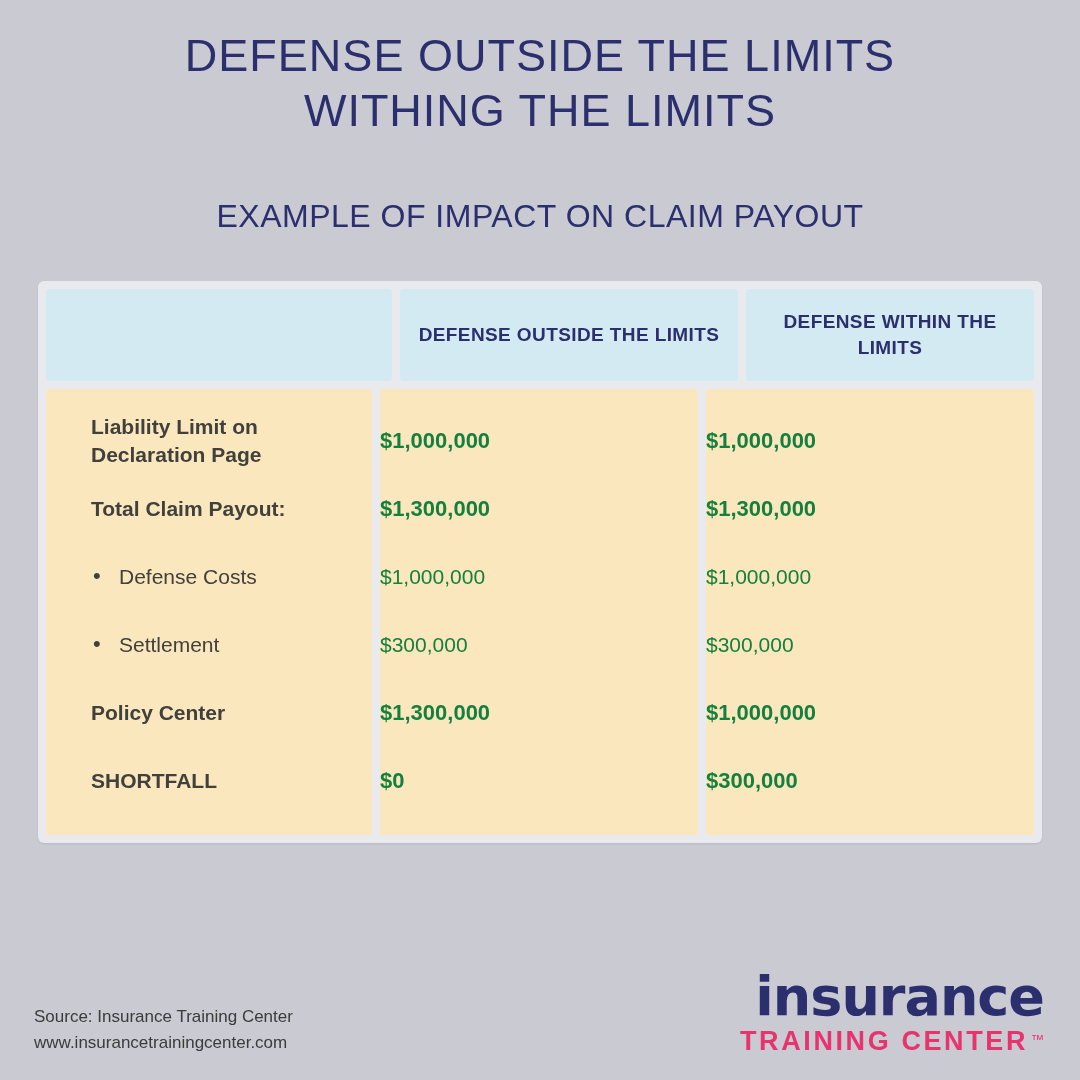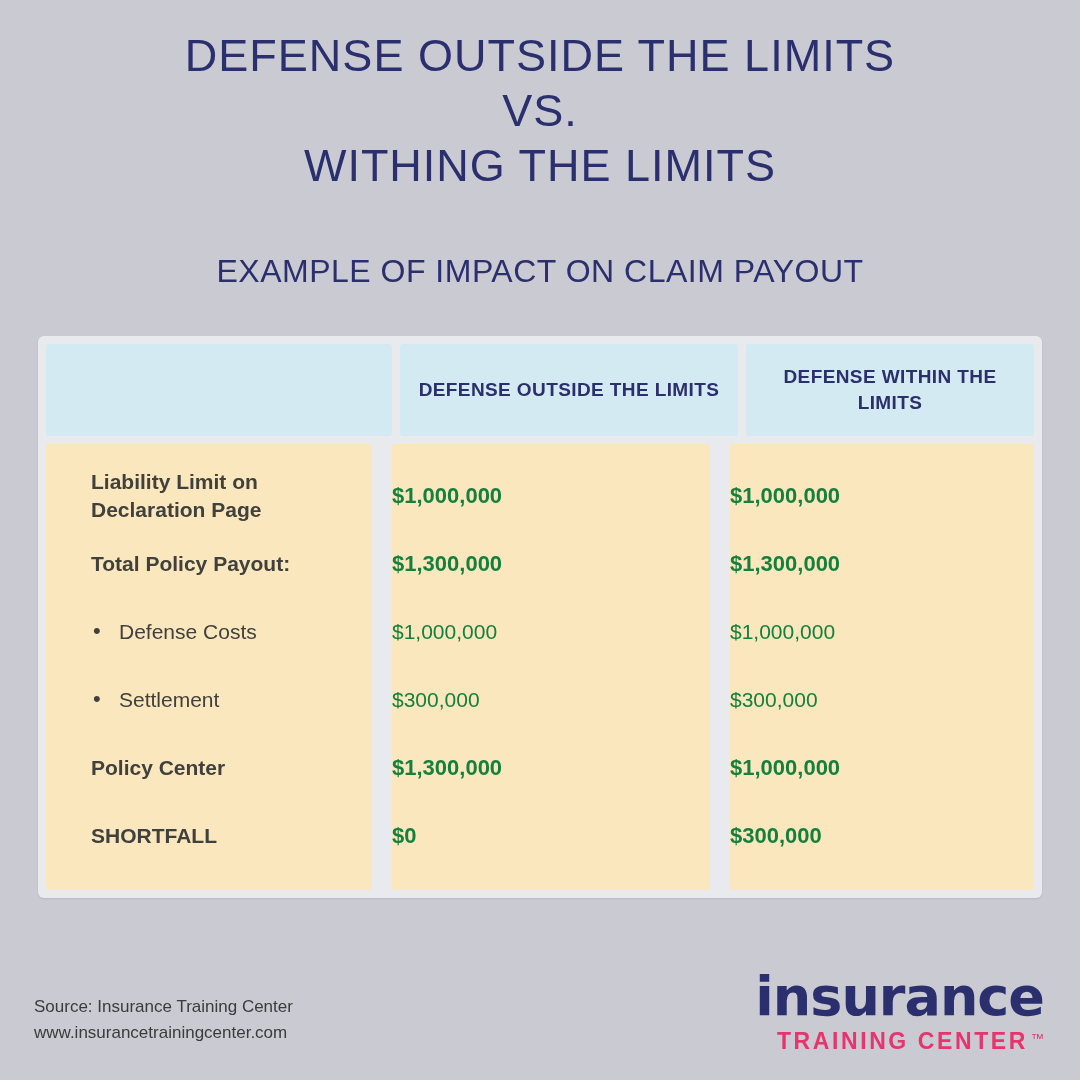--- a/index.html
+++ b/index.html
@@ -69,21 +69,21 @@
     justify-content: center;
     line-height: 26px;
     min-height: 36px;
   }
   .head-cell.c0 { flex: 0 0 326px; }
   .head-cell.c1 { flex: 0 0 318px; }
   .head-cell.c2 { flex: 1 1 auto; }
 
   .body-block {
     display: flex;
-    gap: 20px;
+    gap: 8px;
     background: #e9eaee;
   }
   .col {
     background: #fbe7be;
     border-radius: 3px;
     padding: 18px 0 20px 0;
   }
   .col0 { flex: 0 0 326px; }
   .col1 { flex: 0 0 318px; }
   .col2 { flex: 1 1 auto; }
@@ -128,60 +128,59 @@
   }
   .val-norm {
     font-size: 21px;
     font-weight: normal;
   }
 
   
   .source {
     position: absolute;
     left: 34px;
-    bottom: 34px;
+    bottom: 24px;
     color: #3b3b3b;
     font-size: 17px;
     line-height: 26px;
   }
   .logo {
     position: absolute;
     right: 36px;
     bottom: 23px;
     text-align: right;
   }
   .logo-main {
     color: #2b2f6e;
     font-size: 54px;
     font-weight: bold;
     letter-spacing: -1px;
     line-height: 56px;
     font-family: "DejaVu Sans", sans-serif;
   }
   .logo-sub {
     color: #e8336d;
-    font-size: 23px;
+    font-size: 27px;
     font-weight: bold;
     letter-spacing: 2.6px;
     line-height: 32px;
     display: inline-block;
   }
   .logo-tm {
     color: #e8336d;
     font-size: 13px;
     vertical-align: super;
     margin-left: 3px;
   }
 </style>
 </head>
 <body>
 
 <div class="title-block">
   <div class="title-line">DEFENSE OUTSIDE THE LIMITS</div>
-  <div class="title-line">VS.</div>
   <div class="title-line">WITHING THE LIMITS</div>
 </div>
 
 <div class="subtitle">EXAMPLE OF IMPACT ON CLAIM PAYOUT</div>
 
 <div class="table-wrap">
   <div class="table">
 
     <div class="head-row">
       <div class="head-cell c0"></div>
@@ -189,21 +188,21 @@
       <div class="head-cell c2">DEFENSE WITHIN THE LIMITS</div>
     </div>
 
     <div class="body-block">
 
       <div class="col col0">
         <div class="cell">
             <span class="lbl-bold">Liability Limit on Declaration Page</span>
           </div>
         <div class="cell">
-            <span class="lbl-bold">Total Policy Payout:</span>
+            <span class="lbl-bold">Total Claim Payout:</span>
           </div>
         <div class="cell">
             <span class="lbl-bullet">Defense Costs</span>
           </div>
         <div class="cell">
             <span class="lbl-bullet">Settlement</span>
           </div>
         <div class="cell">
             <span class="lbl-bold">Policy Center</span>
           </div>

